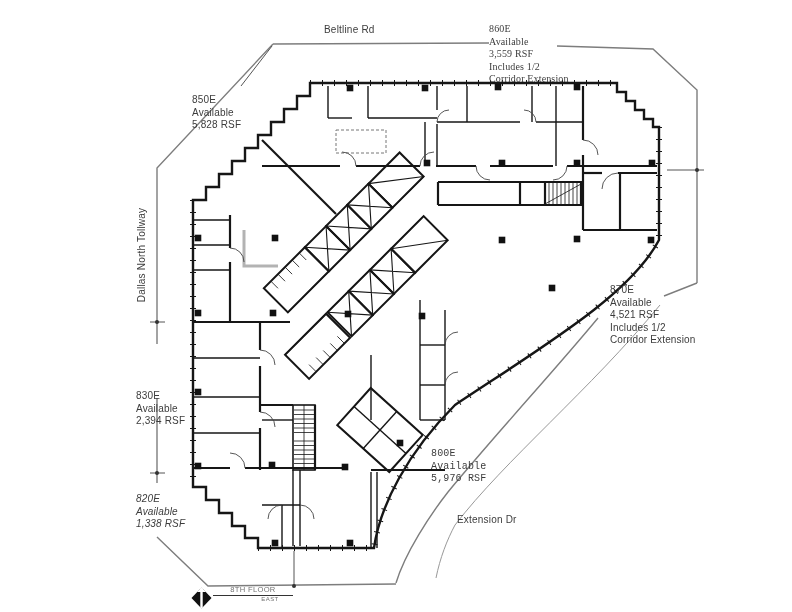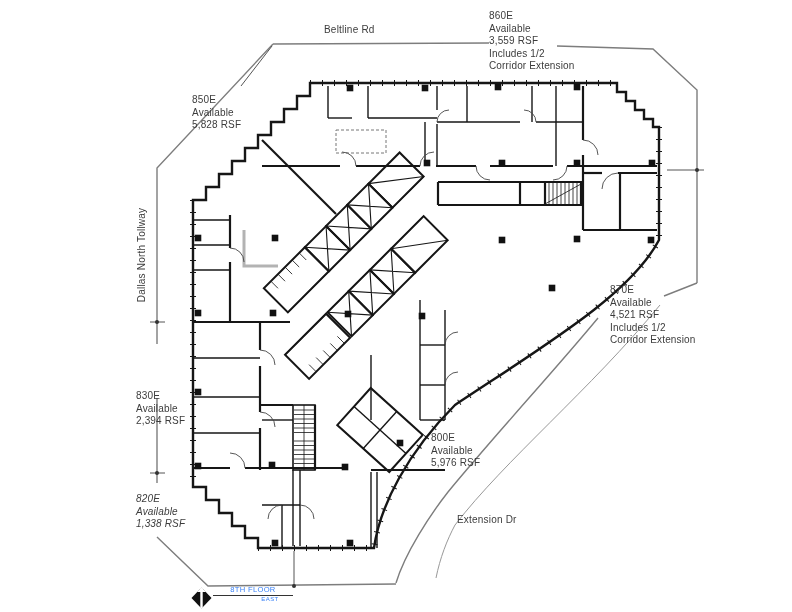--- a/index.html
+++ b/index.html
@@ -2,21 +2,21 @@
 <html><head>
 <meta charset="utf-8">
 <style>
   html,body{margin:0;padding:0;background:#fff;}
   #stage{position:relative;width:792px;height:612px;background:#fff;overflow:hidden;
          font-family:"Liberation Sans","DejaVu Sans",sans-serif;}
   #plansvg{position:absolute;left:0;top:0;}
   .lbl{position:absolute;color:#3c3c3c;font-size:10px;line-height:12.6px;letter-spacing:.15px;white-space:nowrap;}
   .road{position:absolute;color:#3c3c3c;font-size:10px;letter-spacing:.2px;white-space:nowrap;}
   .rot{transform:translate(-50%,-50%) rotate(-90deg);}
-  #titleblock{position:absolute;left:213px;top:585px;width:80px;color:#3b82f6;text-align:center;}
+  #titleblock{position:absolute;left:213px;top:585px;width:80px;color:#737373;text-align:center;}
   #titleblock .f{font-size:7.6px;letter-spacing:.3px;border-bottom:1px solid #333;padding-bottom:1px;}
   #titleblock .w{font-size:6px;letter-spacing:.4px;padding-left:34px;}
 </style>
 </head>
 <body>
 
 <div id="stage">
 
 <svg id="plansvg" width="792" height="612" viewBox="0 0 792 612">
 
@@ -236,21 +236,21 @@
     <polygon points="201.5,587.5 211.5,598 201.5,608.5 191.5,598" fill="#111"></polygon>
     <rect x="200.3" y="587.5" width="2.4" height="21" fill="#fff"></rect>
     <polygon points="201.5,587.5 206,592 197,592" fill="#fff"></polygon>
   </g>
 </svg>
 
   <div class="road" style="left:324px;top:24px;">Beltline Rd</div>
   <div class="road rot" style="left:141px;top:255px;">Dallas North Tollway</div>
   <div class="road" style="left:457px;top:514px;">Extension Dr</div>
 
-  <div class="lbl" style="left:489px;top:10px;">
+  <div class="lbl" style="left:489px;top:23px;font-family:Liberation Serif, serif;">
     <div>860E</div>
     <div>Available</div>
     <div>3,559 RSF</div>
     <div>Includes 1/2</div>
     <div>Corridor Extension</div>
   </div>
 
   <div class="lbl" style="left:192px;top:94px;">
     <div>850E</div>
     <div>Available</div>
@@ -270,21 +270,21 @@
     <div>Available</div>
     <div>2,394 RSF</div>
   </div>
 
   <div class="lbl" style="left:136px;top:493px;font-style:italic;">
     <div>820E</div>
     <div>Available</div>
     <div>1,338 RSF</div>
   </div>
 
-  <div class="lbl" style="left:431px;top:432px;">
+  <div class="lbl" style="left:431px;top:448px;font-family:Liberation Mono, monospace;">
     <div>800E</div>
     <div>Available</div>
     <div>5,976 RSF</div>
   </div>
 
   <div id="titleblock">
     <div class="f">8TH FLOOR</div>
     <div class="w">EAST</div>
   </div>
 

